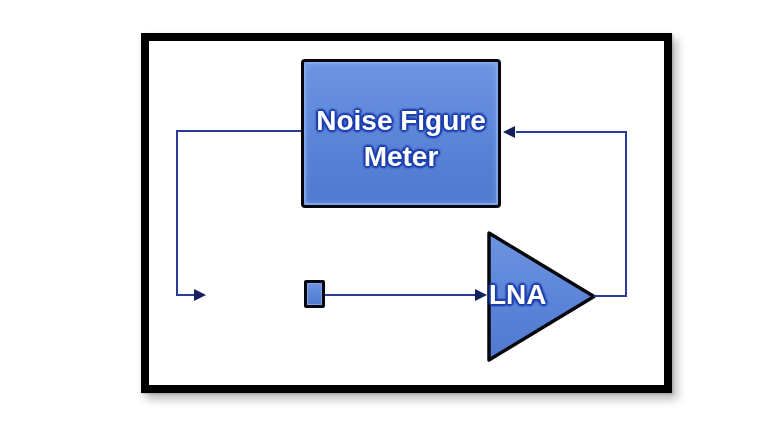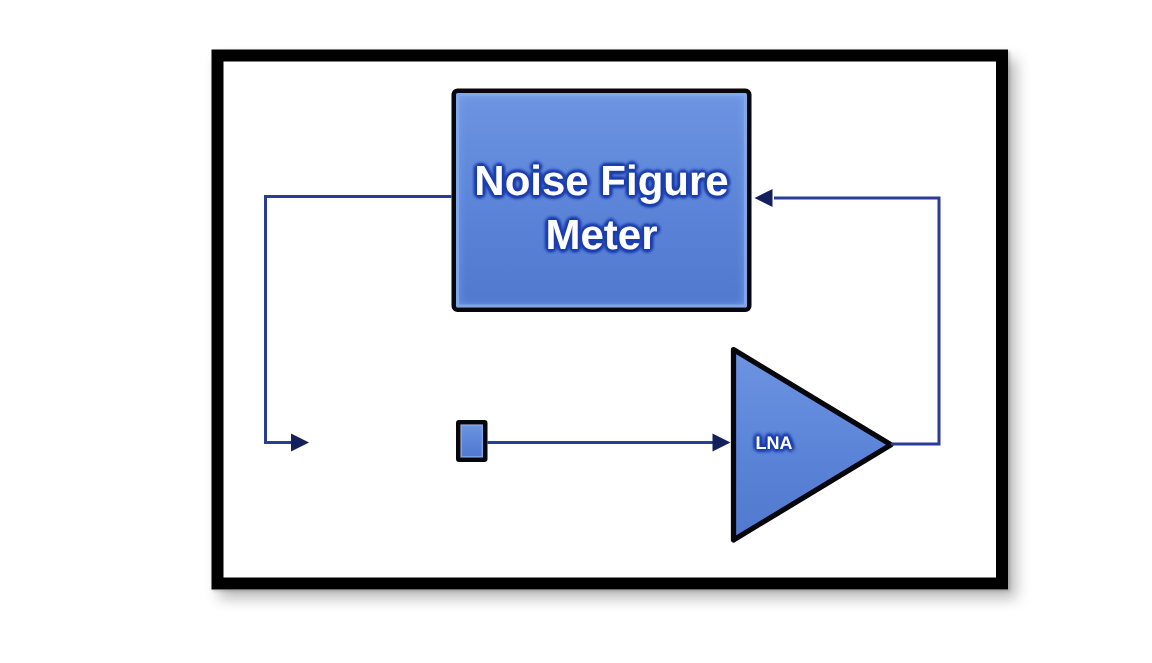--- a/index.html
+++ b/index.html
@@ -49,21 +49,21 @@
       0 2px 2px var(--label-glow,#1d3fae),
       -1px -1px 2px var(--label-glow,#1d3fae),
       1px 1px 2px var(--label-glow,#1d3fae),
       1px -1px 2px var(--label-glow,#1d3fae),
       -1px 1px 2px var(--label-glow,#1d3fae);
   }
   #nfm-label{font-size:28px;line-height:36px;padding:10px 8px 0 8px;}
   #ns-label{font-size:31px;line-height:31px;padding-top:2px;}
   #lna-label{
     position:absolute;left:470px;top:284px;width:54px;
-    font-size:12px;line-height:22px;z-index:3;
+    font-size:28px;line-height:22px;z-index:3;
   }
   #wires{
     position:absolute;left:0;top:0;width:768px;height:442px;
     pointer-events:none;
   }
   #wires .wire{
     fill:none;
     stroke:var(--connector,#2a3b9a);
     stroke-width:2;
   }

